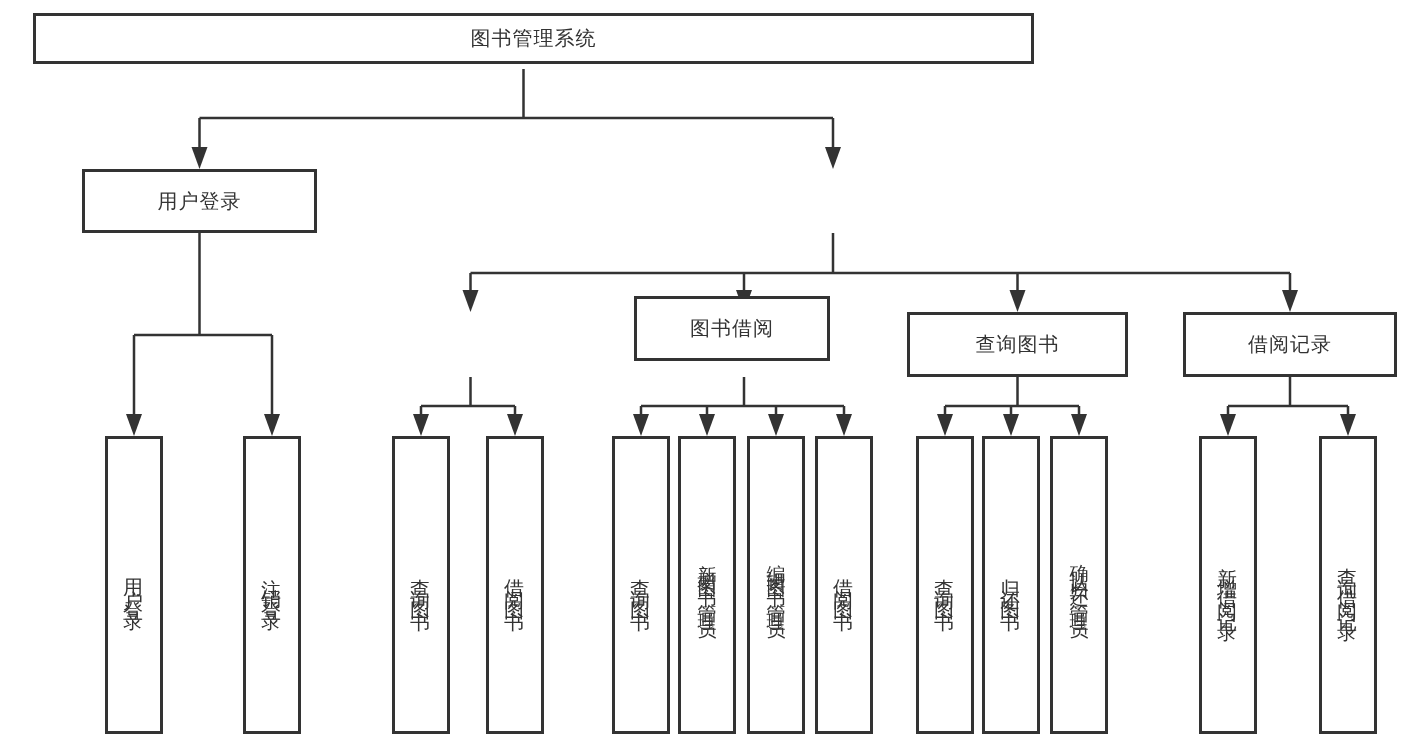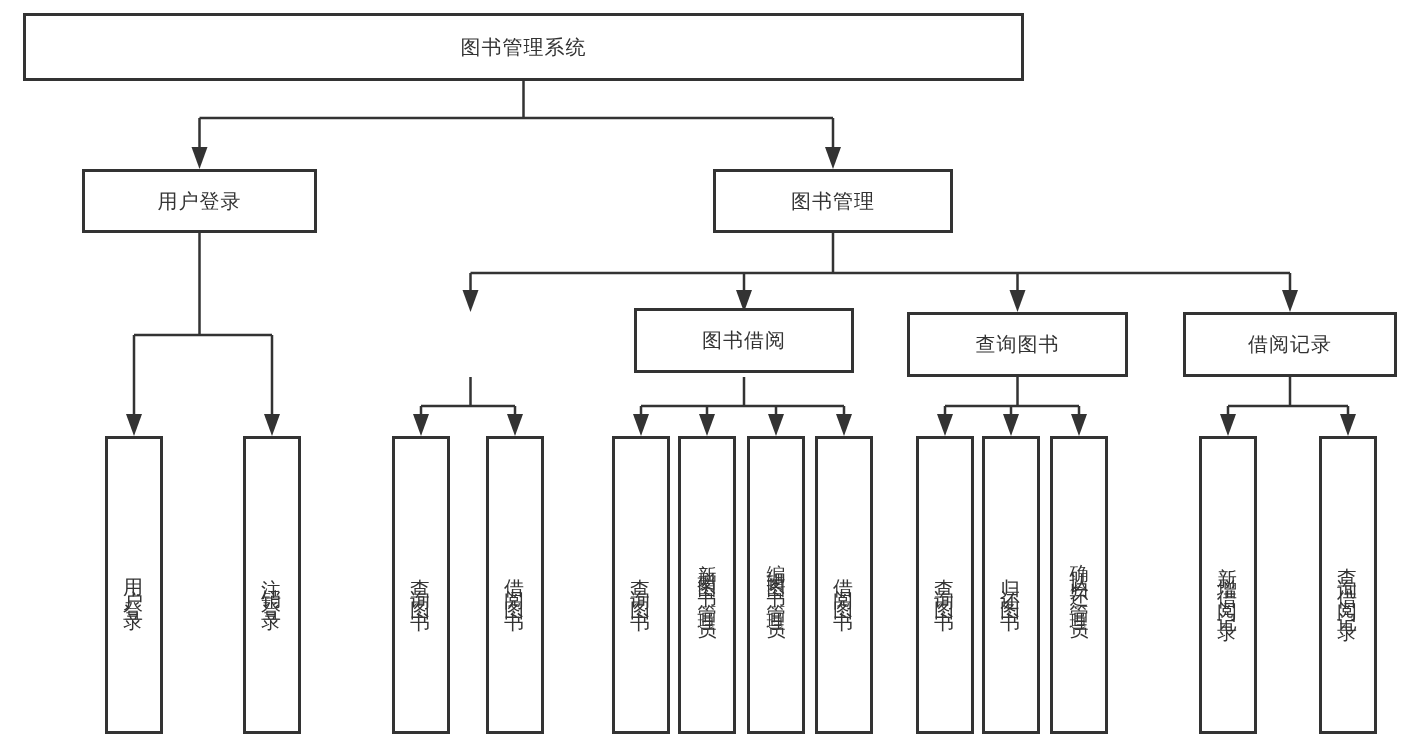--- a/index.html
+++ b/index.html
@@ -93,26 +93,25 @@
       <polygon points="768,414 784,414 776,436"></polygon>
       <polygon points="836,414 852,414 844,436"></polygon>
       <polygon points="937,414 953,414 945,436"></polygon>
       <polygon points="1003,414 1019,414 1011,436"></polygon>
       <polygon points="1071,414 1087,414 1079,436"></polygon>
       <polygon points="1220,414 1236,414 1228,436"></polygon>
       <polygon points="1340,414 1356,414 1348,436"></polygon>
     </g>
   </svg>
 
-  <div class="node" style="left:23px; top:13px; width:1001px; height:68px;">图书管理系统</div>
+  <div class="node" style="left:33px; top:13px; width:1001px; height:51px;">图书管理系统</div>
 
   <div class="node" style="left:82px; top:169px; width:235px; height:64px;">用户登录</div>
-  <div class="node" style="left:713px; top:169px; width:240px; height:64px;">图书管理</div>
 
-  <div class="node" style="left:634px; top:308px; width:220px; height:65px;">图书借阅</div>
+  <div class="node" style="left:634px; top:296px; width:196px; height:65px;">图书借阅</div>
   <div class="node" style="left:907px; top:312px; width:221px; height:65px;">查询图书</div>
   <div class="node" style="left:1183px; top:312px; width:214px; height:65px;">借阅记录</div>
 
   <div class="leaf" style="left:105px; top:436px;">
     <span>用户登录</span>
   </div>
   <div class="leaf" style="left:243px; top:436px;">
     <span>注销登录</span>
   </div>
 

